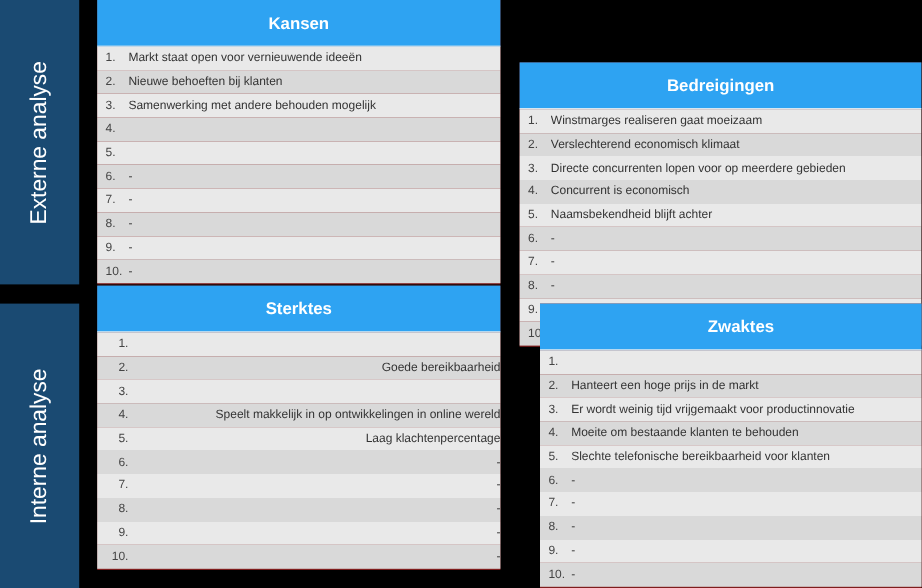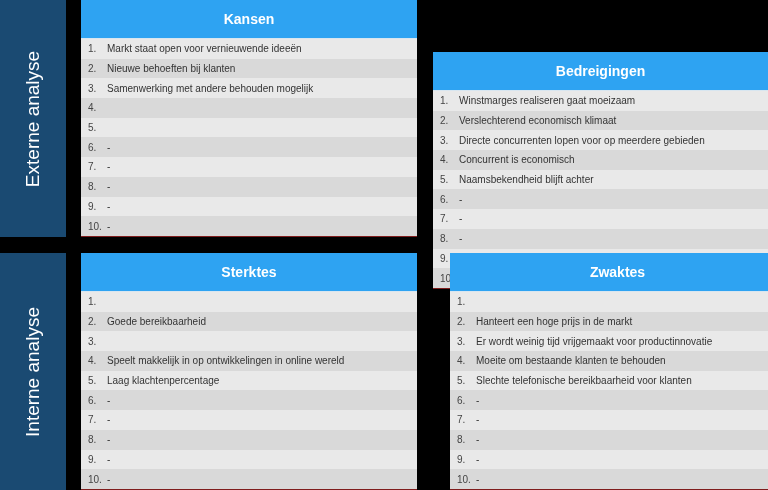--- a/index.html
+++ b/index.html
@@ -29,21 +29,21 @@
       height: 19.7px; display: flex; align-items: center;
       font-size: 10px; color: #333333;
     }
     .row:nth-child(odd) { background: #e9e9e9; }
     .row:nth-child(even) { background: #d9d9d9; }
     .row .num { width: 26px; padding-left: 7px; color: #444444; }
     .row .txt { flex: 1; white-space: nowrap; overflow: hidden; }
 
     .p-tl { left: 81px; top: 0; width: 336px; height: 237px; }
     .p-tr { left: 433px; top: 16px; width: 335px; height: 237px; margin-top: 36px; }
-    .p-bl { left: 81px; top: 253px; width: 336px; height: 237px; }
+    .p-bl { left: 81px; top: 238px; width: 336px; height: 237px; text-align: right; }
     .p-br { left: 450px; top: 253px; width: 335px; height: 268px; }
   </style>
 </head>
 <body>
 
 <div class="side-label side-top">
   <span>Externe analyse</span>
 </div>
 <div class="side-label side-bottom">
   <span>Interne analyse</span>

